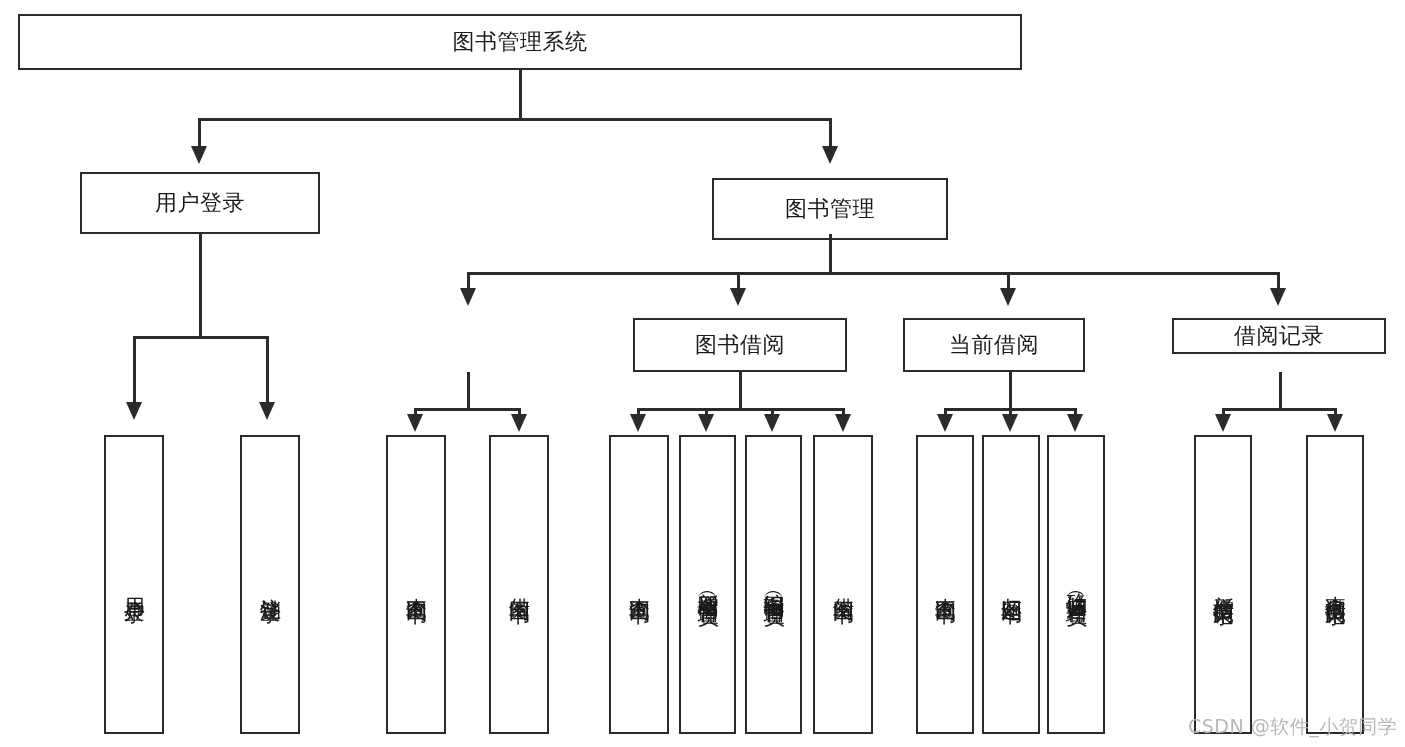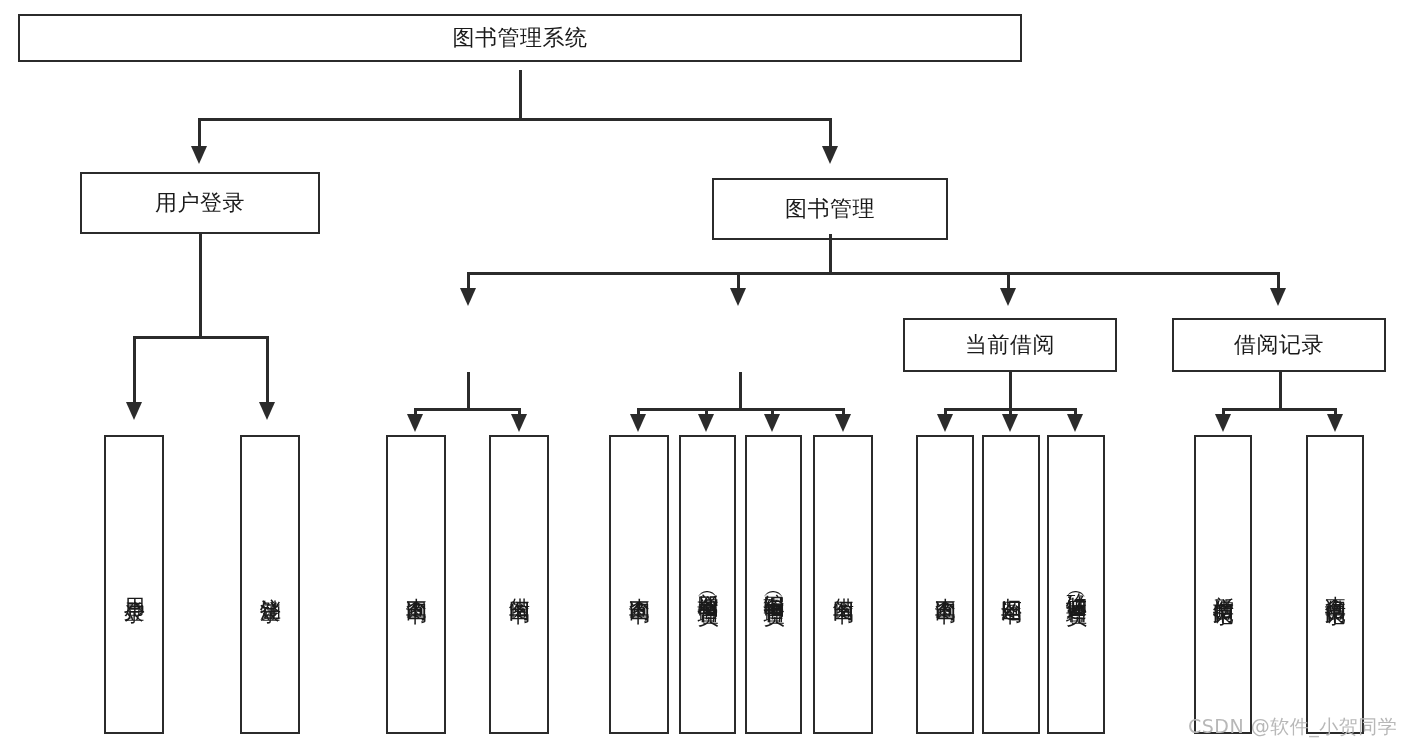--- a/index.html
+++ b/index.html
@@ -70,21 +70,21 @@
     font-size: 19px;
     white-space: nowrap;
     letter-spacing: 0.5px;
   }
 </style>
 </head>
 <body>
 
 <div id="canvas">
 
-  <div class="node horiz root" style="left:18px; top:14px; width:1004px; height:48px;">
+  <div class="node horiz root" style="left:18px; top:14px; width:1004px; height:56px;">
     <span>图书管理系统</span>
   </div>
 
   <div class="conn v" style="left:519px; top:70px; width:3px; height:48px;"></div>
 
   <div class="conn h" style="left:198px; top:118px; width:634px; height:3px;"></div>
 
   <div class="conn v" style="left:198px; top:118px; width:3px; height:30px;"></div>
   <div class="arrow" style="left:191px; top:146px;"></div>
   <div class="conn v" style="left:829px; top:118px; width:3px; height:30px;"></div>
@@ -116,24 +116,27 @@
 
   <div class="conn v" style="left:467px; top:272px; width:3px; height:18px;"></div>
   <div class="arrow" style="left:460px; top:288px;"></div>
   <div class="conn v" style="left:737px; top:272px; width:3px; height:18px;"></div>
   <div class="arrow" style="left:730px; top:288px;"></div>
   <div class="conn v" style="left:1007px; top:272px; width:3px; height:18px;"></div>
   <div class="arrow" style="left:1000px; top:288px;"></div>
   <div class="conn v" style="left:1277px; top:272px; width:3px; height:18px;"></div>
   <div class="arrow" style="left:1270px; top:288px;"></div>
 
-  <div class="node horiz" style="left:903px; top:318px; width:214px; height:54px;">
+  <div class="node horiz" style="left:633px; top:318px; width:214px; height:54px;">
+    <span>图书借阅</span>
+  </div>
+  <div class="node horiz" style="left:903px; top:318px; width:182px; height:54px;">
     <span>当前借阅</span>
   </div>
-  <div class="node horiz" style="left:1172px; top:318px; width:214px; height:54px;">
+  <div class="node horiz" style="left:1172px; top:318px; width:214px; height:36px;">
     <span>借阅记录</span>
   </div>
 
   <div class="conn v" style="left:467px; top:372px; width:3px; height:36px;"></div>
   <div class="conn h" style="left:414px; top:408px; width:107px; height:3px;"></div>
   <div class="conn v" style="left:414px; top:408px; width:3px; height:10px;"></div>
   <div class="arrow" style="left:407px; top:414px;"></div>
   <div class="conn v" style="left:518px; top:408px; width:3px; height:10px;"></div>
   <div class="arrow" style="left:511px; top:414px;"></div>
 

